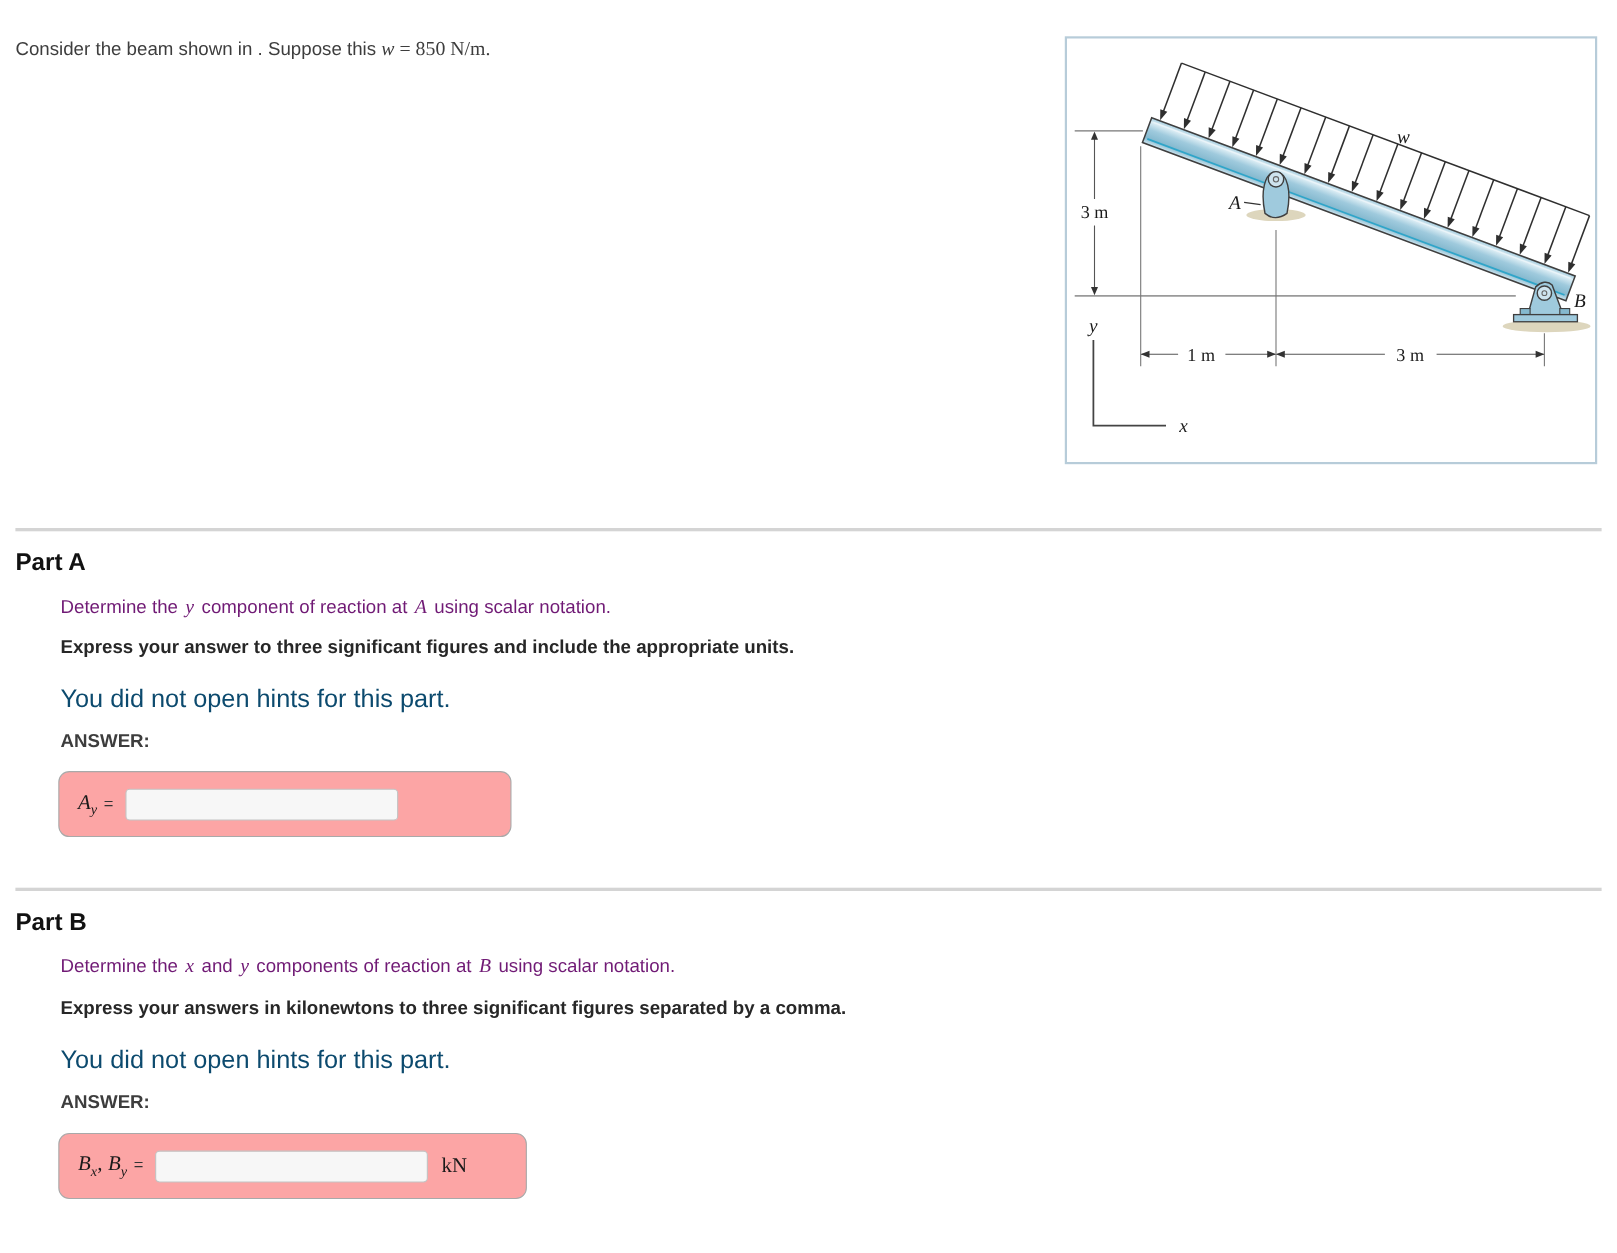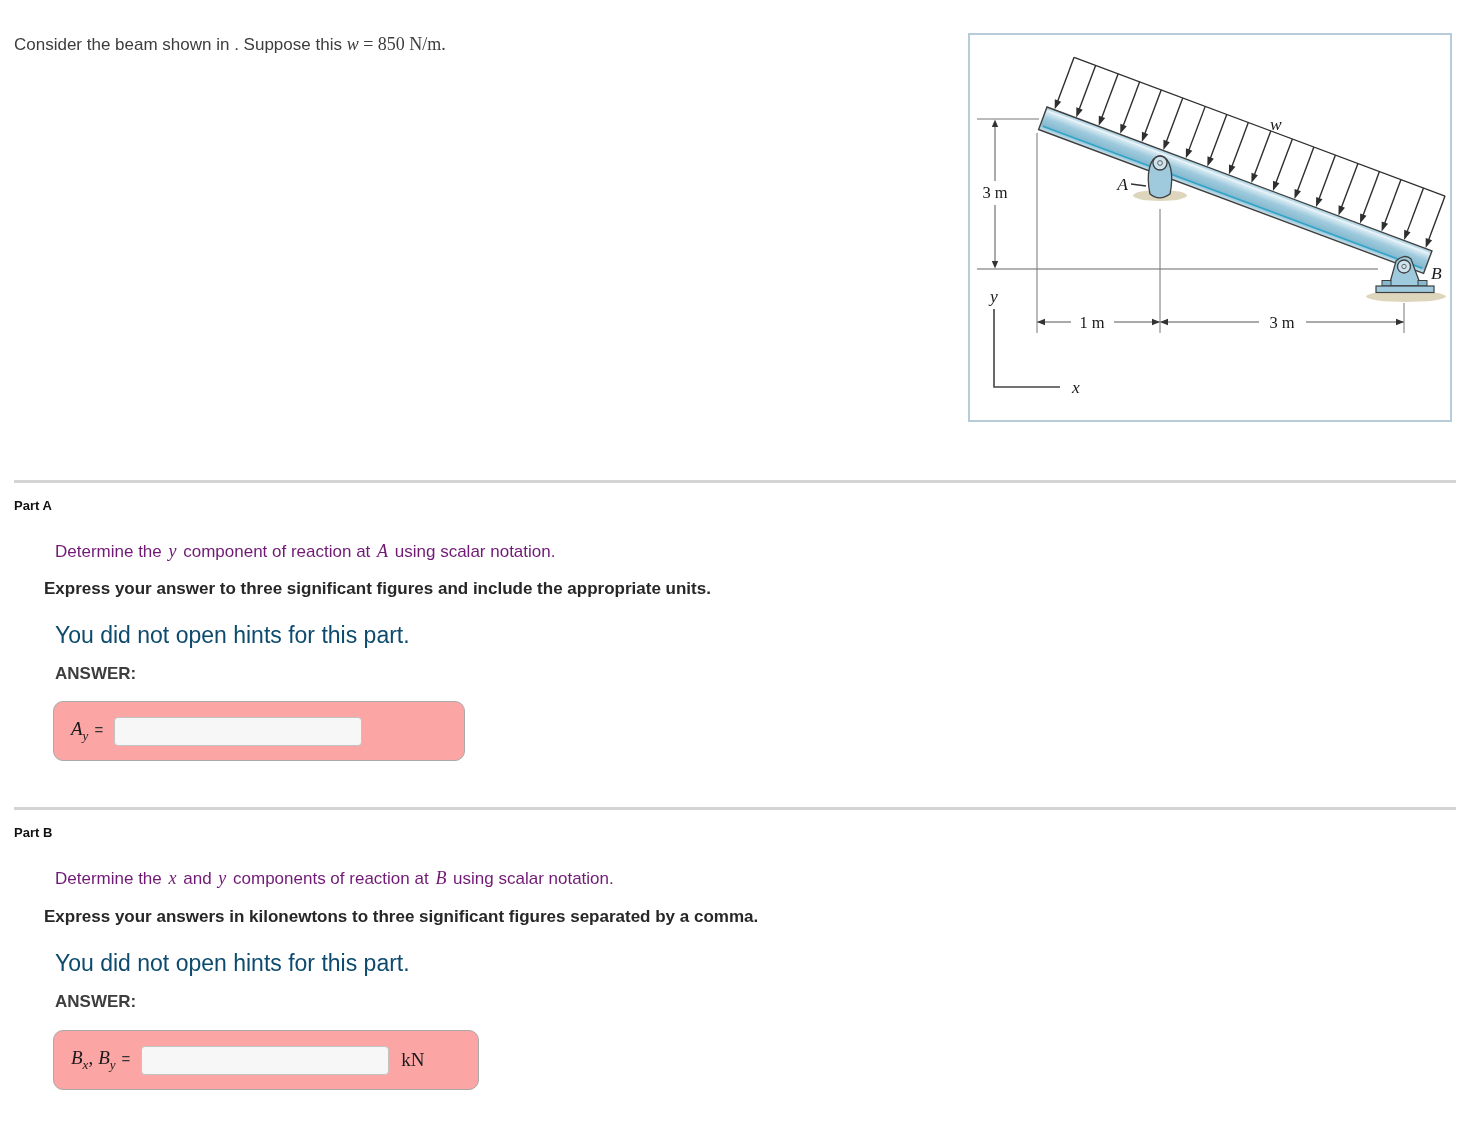--- a/index.html
+++ b/index.html
@@ -21,24 +21,24 @@
     left:968px; top:33px; width:484px; height:389px;
     border:2px solid #b7ccd9; box-sizing:border-box; background:#ffffff;
   }
   .figure-box svg { display:block; }
   text { font-family:"Liberation Serif", serif; fill:#1a1a1a; }
   .dimtxt { font-size:16.5px; }
   .vartxt { font-size:17.5px; font-style:italic; }
 
   
   .divider { left:14px; width:1442px; height:3px; background:#d4d4d4; }
-  .part-head { left:14px; font-size:13px; font-weight:bold; color:#111; }
+  .part-head { left:14px; font-size:22px; font-weight:bold; color:#111; }
   .qline { left:55px; font-size:17px; color:#701a75; line-height:22px; }
   .qline .mvar { margin:0 2px; }
-  .bold-instr { left:44px; font-size:17px; font-weight:bold; color:#272727; }
+  .bold-instr { left:55px; font-size:17px; font-weight:bold; color:#272727; }
   .hint-line  { left:55px; font-size:23px; color:#0c4a6e; }
   .answer-line{ left:55px; font-size:17px; color:#3d3d3d;font-weight:bold; }
 
   
   .ansbox {
     border:1px solid #a9a9a9; border-radius:10px; background:#fca5a5;
     display:flex; align-items:center; box-sizing:border-box; padding-left:17px;
   }
   .boxA { left:53px; top:701px; width:412px; height:60px; }
   .boxB { left:53px; top:1030px; width:426px; height:60px; }

